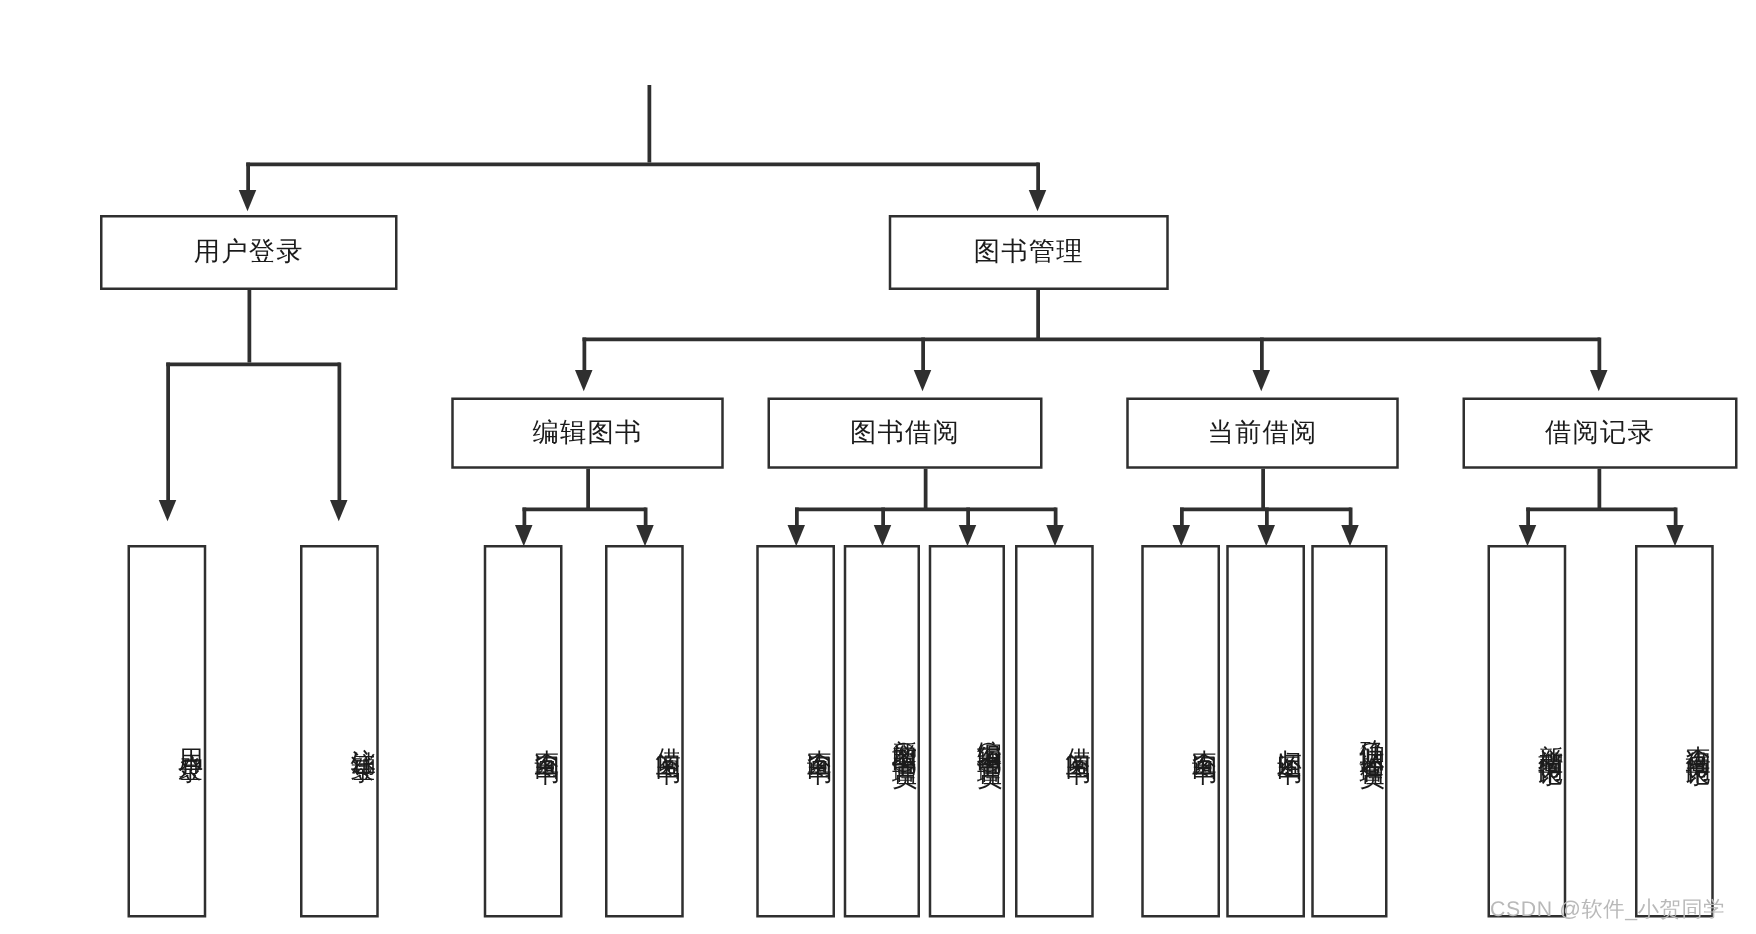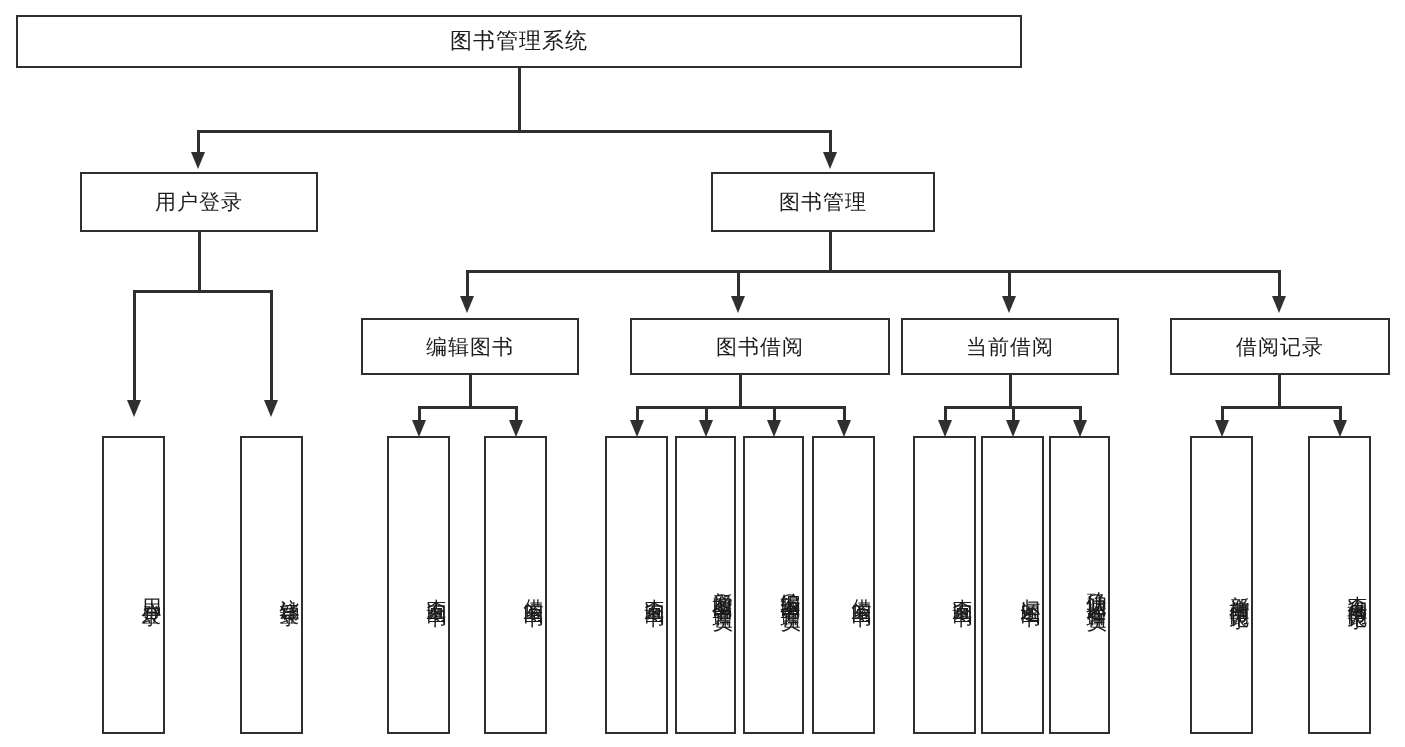--- a/index.html
+++ b/index.html
@@ -73,23 +73,20 @@
     color: #b9b9b9;
     white-space: nowrap;
     letter-spacing: 0.5px;
   }
 </style>
 </head>
 <body>
 
 <div id="stage">
 
-  <div class="node h root" style="left:16px; top:15px; width:1006px; height:53px;">
-    <span>图书管理系统</span>
-  </div>
 
   <div class="vline" style="left:518px; top:68px; height:62px;"></div>
   <div class="hline" style="left:197px; top:130px; width:634px;"></div>
   <div class="vline" style="left:197px; top:130px; height:26px;"></div>
   <div class="arrow" style="left:191px; top:152px;"></div>
   <div class="vline" style="left:829px; top:130px; height:26px;"></div>
   <div class="arrow" style="left:823px; top:152px;"></div>
 
   <div class="node h" style="left:80px; top:172px; width:238px; height:60px;">
     <span>用户登录</span>
@@ -117,21 +114,21 @@
 
   <div class="vline" style="left:1008px; top:270px; height:28px;"></div>
   <div class="arrow" style="left:1002px; top:296px;"></div>
 
   <div class="vline" style="left:1278px; top:270px; height:28px;"></div>
   <div class="arrow" style="left:1272px; top:296px;"></div>
 
   <div class="node h" style="left:361px; top:318px; width:218px; height:57px;">
     <span>编辑图书</span>
   </div>
-  <div class="node h" style="left:630px; top:318px; width:260px; height:57px;">
+  <div class="node h" style="left:614px; top:318px; width:220px; height:57px;">
     <span>图书借阅</span>
   </div>
   <div class="node h" style="left:901px; top:318px; width:218px; height:57px;">
     <span>当前借阅</span>
   </div>
   <div class="node h" style="left:1170px; top:318px; width:220px; height:57px;">
     <span>借阅记录</span>
   </div>
 
   <div class="vline" style="left:469px; top:375px; height:33px;"></div>
@@ -205,14 +202,15 @@
     <span>确认归还（管理员）</span>
   </div>
 
   <div class="node v" style="left:1190px; top:436px; width:63px; height:298px;">
     <span>新增借阅记录</span>
   </div>
   <div class="node v" style="left:1308px; top:436px; width:63px; height:298px;">
     <span>查询借阅记录</span>
   </div>
 
+  <div class="watermark" style="left:1192px; top:716px;">CSDN @软件_小贺同学</div>
 
 </div>
 
 </body></html>

